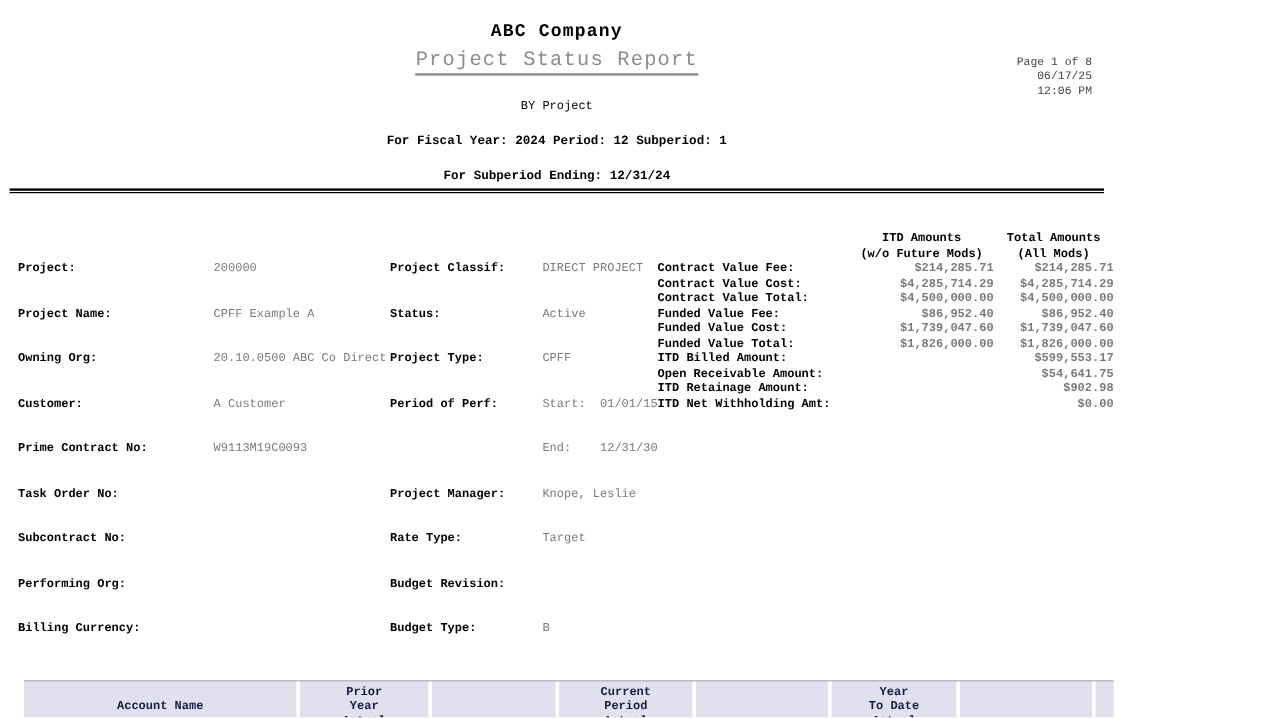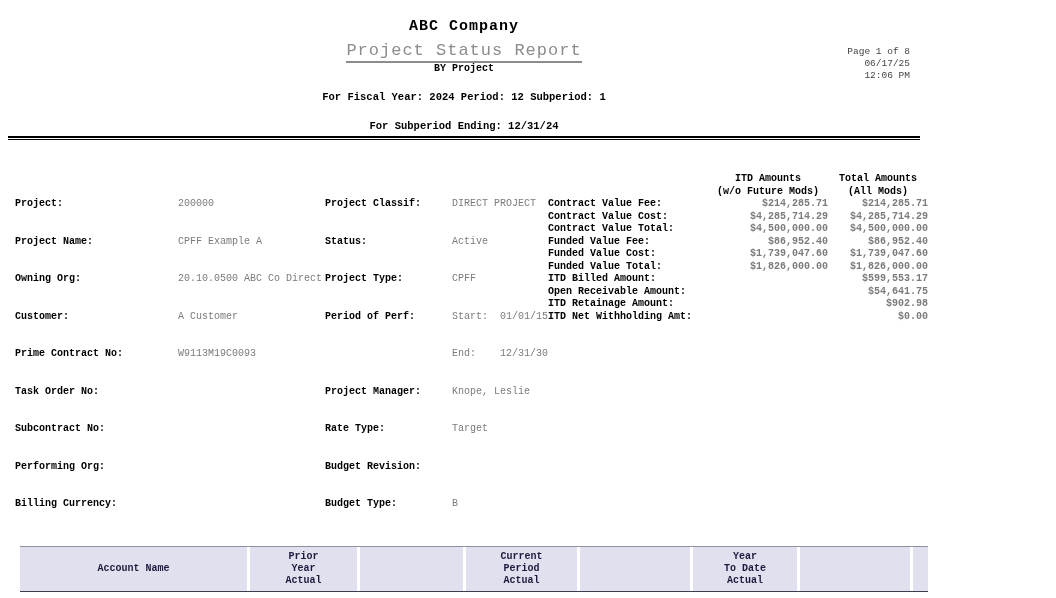--- a/index.html
+++ b/index.html
@@ -10,21 +10,21 @@
     color:#000; overflow:hidden;
   }
   
   .rpt-head { padding-top:18px; text-align:center; }
   .company { font-size:15px; font-weight:bold; letter-spacing:1px; }
   .title-wrap { margin-top:6px; }
   .rpt-title {
     display:inline-block; font-size:17px; font-weight:normal; color:#8c8c8c;
     letter-spacing:1px; border-bottom:2px solid #8c8c8c; padding-bottom:1px;
   }
-  .by-line { margin-top:0; font-size:10px; font-weight:bold; }
+  .by-line { margin-top:21px; font-size:10px; font-weight:normal; }
   .sub-line { margin-top:17px; font-size:10.5px; font-weight:bold; }
   .page-info {
     position:absolute; top:46px; right:18px; text-align:right;
     font-size:9.5px; line-height:12px; color:#444;
   }
   .dbl-rule { margin:4px 8px 0 8px; height:4px; border-top:2px solid #000; border-bottom:1px solid #000; }
 
   
   .info-sec { display:flex; margin-top:8px; padding-left:15px; }
   .info-col { font-size:10px; line-height:12.5px; white-space:pre; }

